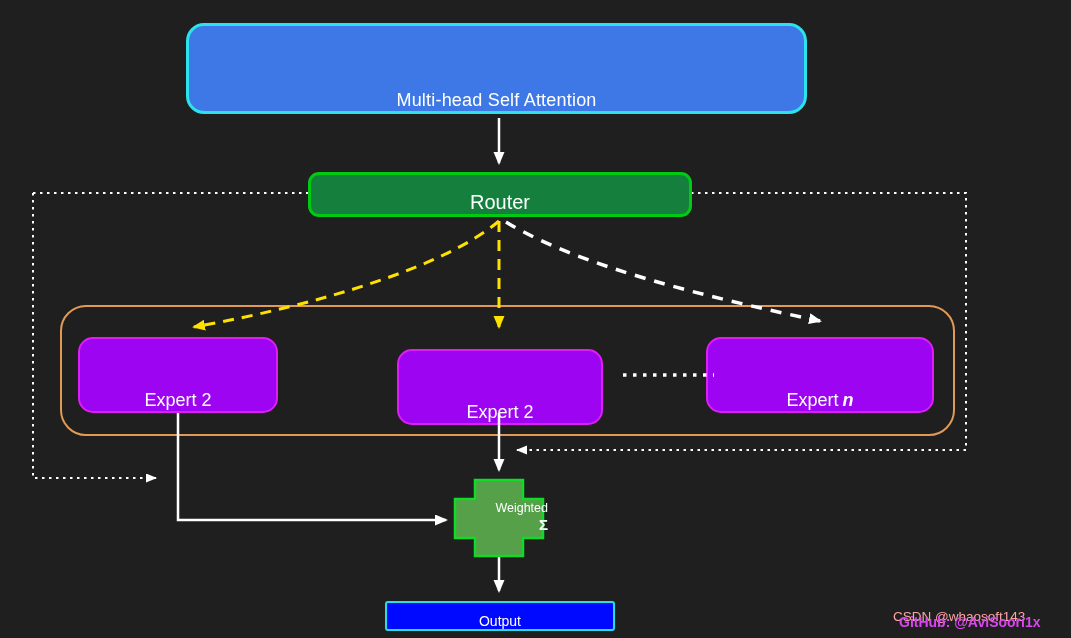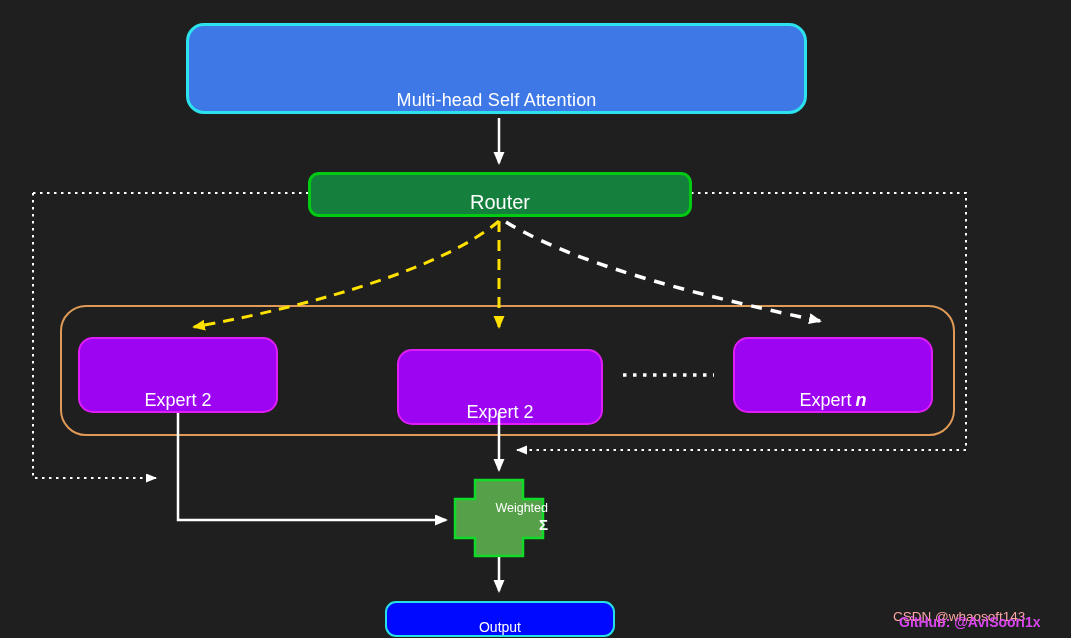--- a/index.html
+++ b/index.html
@@ -29,35 +29,35 @@
   .expert-group{
     left:60px;top:305px;width:895px;height:131px;
     border:2.5px solid #e09a57;border-radius:26px;background:transparent;
   }
   .expert{
     background:#9c04f2;border:2px solid #df1df7;border-radius:15px;
     font-size:18px;top:337px;height:76px;
   }
   .expert-1{left:78px;width:200px;}
   .expert-2{left:397px;width:206px;margin-top:12px;}
-  .expert-n{left:733px;width:200px;}
+  .expert-n{left:706px;width:228px;}
   .nvar{font-style:italic;font-weight:bold;margin-left:4px;}
   .cross-wrap{
     position:absolute;left:450px;top:475px;width:98px;height:86px;z-index:2;
   }
   .cross-label{
     position:absolute;left:0;top:0;width:98px;height:86px;
     display:flex;flex-direction:column;align-items:flex-end;justify-content:center;
     z-index:2;line-height:1.25;
   }
   .cross-label .w1{font-size:12.5px;}
   .cross-label .w2{font-size:15px;font-weight:bold;}
   .output{
-    left:385px;top:601px;width:230px;height:36px;
-    background:#0009ff;border:2px solid #27e0e6;border-radius:11px;
+    left:385px;top:601px;width:230px;height:30px;
+    background:#0009ff;border:2px solid #27e0e6;border-radius:3px;
     font-size:14px;
   }
   .wm{position:absolute;white-space:nowrap;}
   .wm-gray{left:893px;top:609px;font-size:13.5px;color:#fca5a5;z-index:4;}
   .wm-white{left:899px;top:614px;font-size:14px;color:#d946ef;font-weight:bold;z-index:5;}
 </style>
 </head>
 <body>
 
 <div class="stage">

